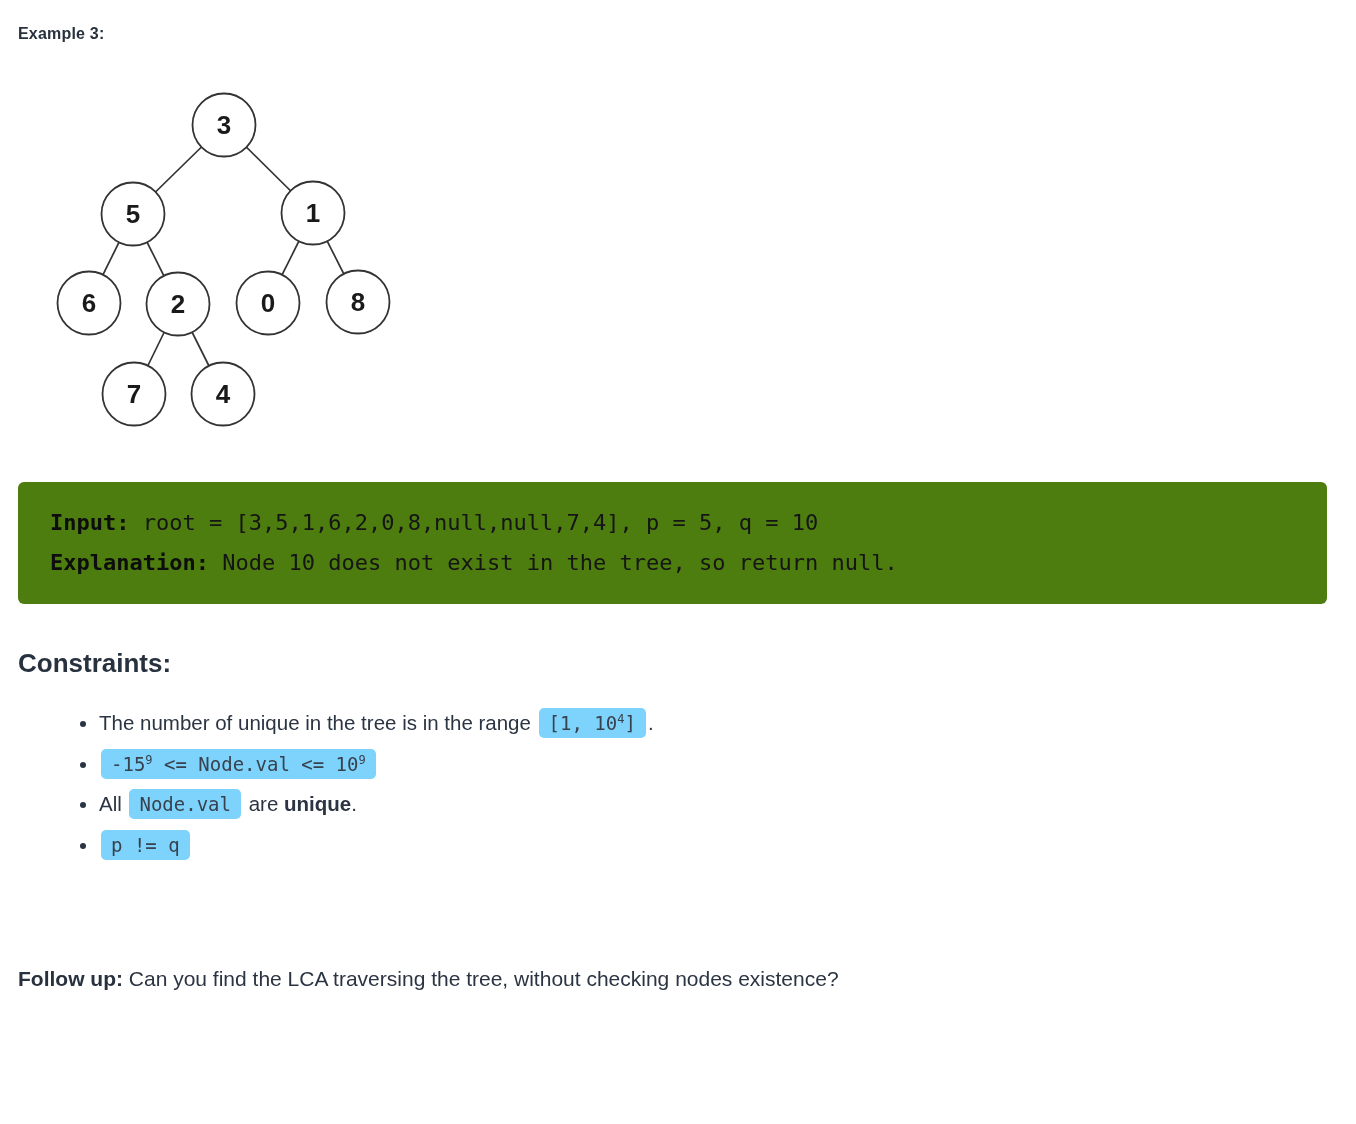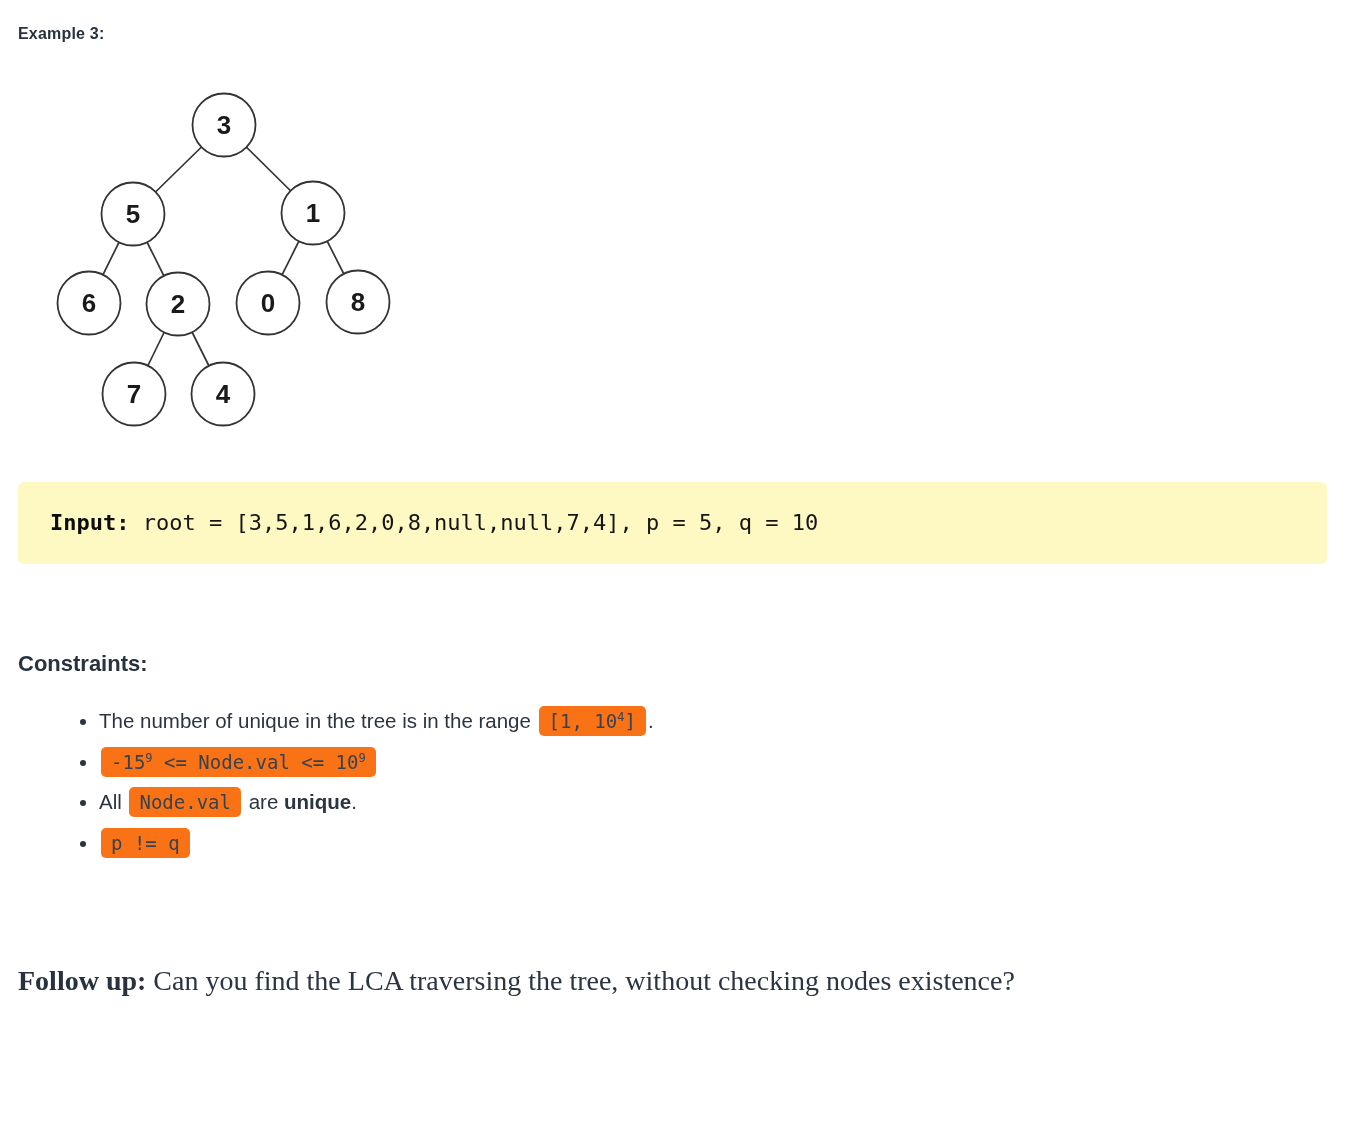--- a/index.html
+++ b/index.html
@@ -33,68 +33,67 @@
   }
   .tree-svg text {
     font-family: "Liberation Sans", sans-serif;
     font-size: 26px;
     font-weight: bold;
     fill: #1a1a1a;
     text-anchor: middle;
   }
   .codeblock {
     margin-top: 44px;
-    background: #fef9c3;
+    background: #4d7c0f;
     border-radius: 6px;
     padding: 21px 32px;
     font-family: "DejaVu Sans Mono", "Liberation Mono", monospace;
     font-size: 22px;
     line-height: 40px;
     color: #151515;
     white-space: pre-wrap;
   }
   .codeblock .line { display: block; }
   .codeblock .label { font-weight: bold; color: #0d0d0d; }
   .constraints-title {
-    margin-top: 87px;
-    font-size: 22px;
+    margin-top: 44px;
+    font-size: 26px;
     font-weight: bold;
     color: #28323f;
   }
   .constraints-list {
     margin-top: 24px;
     padding-left: 81px;
     list-style: disc outside;
   }
   .constraints-list li {
     font-size: 20.5px;
     line-height: 39.5px;
     color: #2b3442;
   }
   .code-chip {
     font-family: "DejaVu Sans Mono", "Liberation Mono", monospace;
     font-size: 19px;
-    background: #f97316;
+    background: #7dd3fc;
     color: #38424e;
     border-radius: 5px;
     padding: 4px 10px;
     margin: 0 2px;
     white-space: pre;
   }
   .code-chip sup, .sup {
     font-size: 12px;
     vertical-align: super;
     line-height: 0;
   }
   .bold { font-weight: bold; margin-top: 48px; }
   .followup {
     margin-top: 102px;
-    font-size: 28px;
+    font-size: 21px;
     color: #2b3442;
-    font-family: Liberation Serif, serif;
   }
   .followup .label { font-weight: bold; color: #28323f; }
 </style>
 </head>
 <body>
 
 <div class="page">
 
   <div class="example-heading">Example 3:</div>
 
@@ -138,21 +137,21 @@
       <g>
         <circle cx="94" cy="318" r="31.5"></circle>
         <text x="94" y="318" dy="0.36em">7</text>
       </g>
       <g>
         <circle cx="183" cy="318" r="31.5"></circle>
         <text x="183" y="318" dy="0.36em">4</text>
       </g>
     </svg>
 
-  <div class="codeblock" id="codeblock"><span class="line"><span class="label">Input:</span><span> root = [3,5,1,6,2,0,8,null,null,7,4], p = 5, q = 10</span></span></div>
+  <div class="codeblock" id="codeblock"><span class="line"><span class="label">Input:</span><span> root = [3,5,1,6,2,0,8,null,null,7,4], p = 5, q = 10</span></span><span class="line"><span class="label">Explanation:</span><span> Node 10 does not exist in the tree, so return null.</span></span></div>
 
   <div class="constraints-title">Constraints:</div>
 
   <ul class="constraints-list" id="constraints-list">
       <li><span>The number of unique in the tree is in the range </span><code class="code-chip"><span>[1, 10</span><sup>4</sup><span>]</span></code><span>.</span></li>
       <li><code class="code-chip"><span>-15</span><sup>9</sup><span> &lt;= Node.val &lt;= 10</span><sup>9</sup></code></li>
       <li><span>All </span><code class="code-chip"><span>Node.val</span></code><span> are </span><span class="bold">unique</span><span>.</span></li>
       <li><code class="code-chip"><span>p != q</span></code></li>
     </ul>
 

